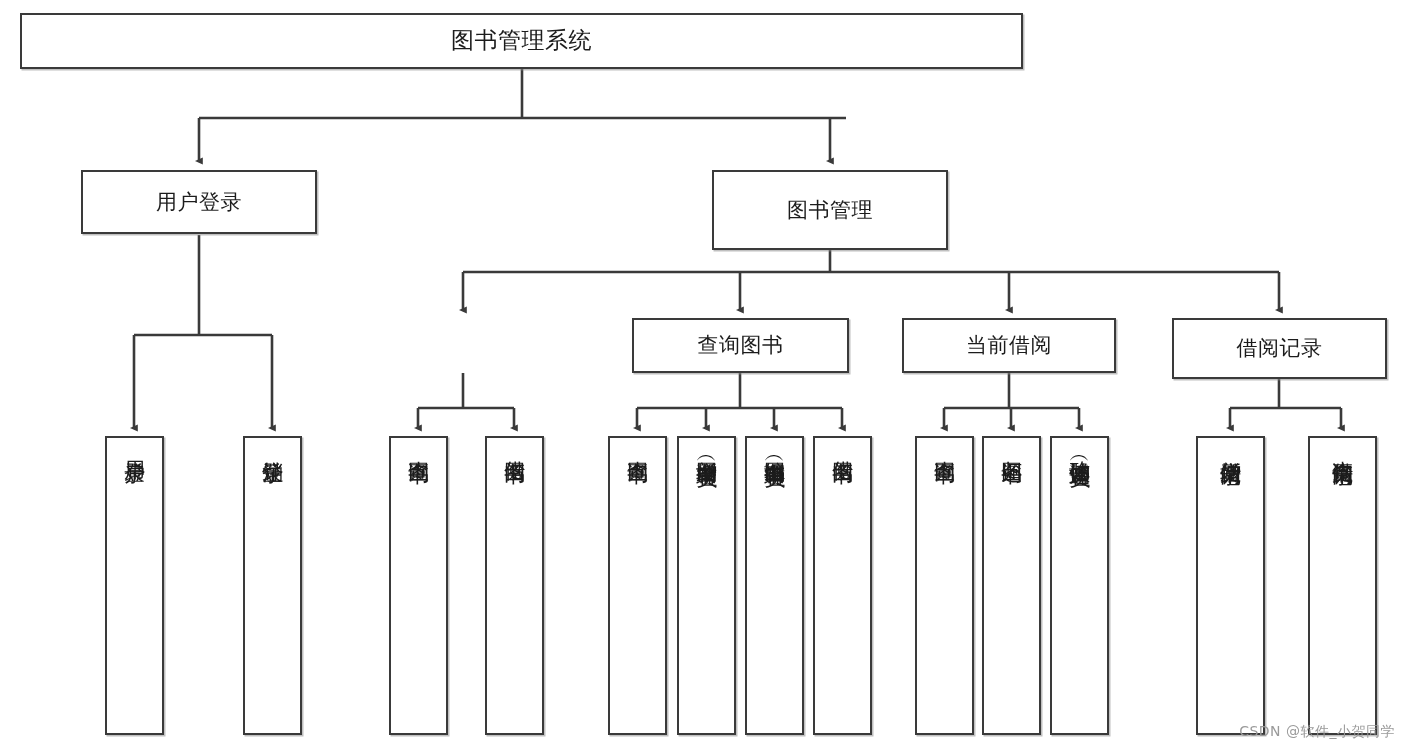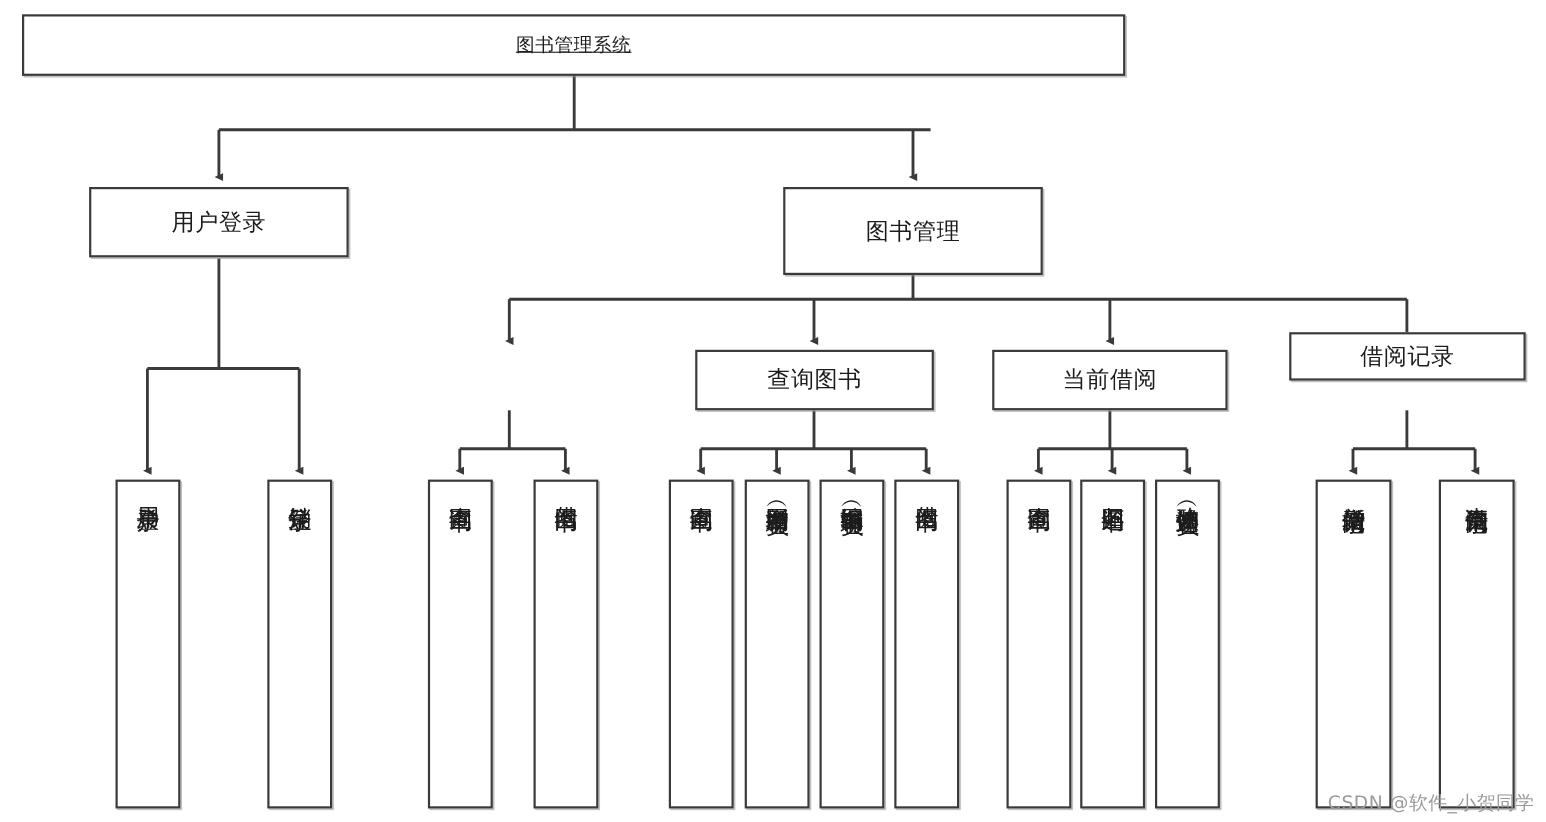--- a/index.html
+++ b/index.html
@@ -54,29 +54,28 @@
   .node.vertical .node-label {
     writing-mode: vertical-rl;
     text-orientation: upright;
     font-size: 21px;
     line-height: 1.25;
     letter-spacing: 1px;
     white-space: normal;
     max-height: 100%;
   }
   .node.root .node-label {
-    font-size: 17px;
-    text-decoration: underline;
+    font-size: 23px;
   }
   #watermark {
     position: absolute;
     right: 10px;
     bottom: 6px;
     color: #9a9a9a;
-    font-size: 17px;
+    font-size: 14px;
     letter-spacing: 0.5px;
     white-space: nowrap;
     user-select: none;
   }
 </style>
 </head>
 <body>
 
 <div id="diagram-root">
 
@@ -144,21 +143,21 @@
 
 
   <div class="node horizontal" style="left:632px; top:318px; width:217px; height:55px;">
     <span class="node-label">查询图书</span>
   </div>
 
   <div class="node horizontal" style="left:902px; top:318px; width:214px; height:55px;">
     <span class="node-label">当前借阅</span>
   </div>
 
-  <div class="node horizontal" style="left:1172px; top:302px; width:215px; height:44px;">
+  <div class="node horizontal" style="left:1172px; top:318px; width:215px; height:61px;">
     <span class="node-label">借阅记录</span>
   </div>
 
   <div class="node vertical" style="left:105px; top:436px; width:59px; height:299px;">
     <span class="node-label">用户登录</span>
   </div>
   <div class="node vertical" style="left:243px; top:436px; width:59px; height:299px;">
     <span class="node-label">注销登录</span>
   </div>
 

